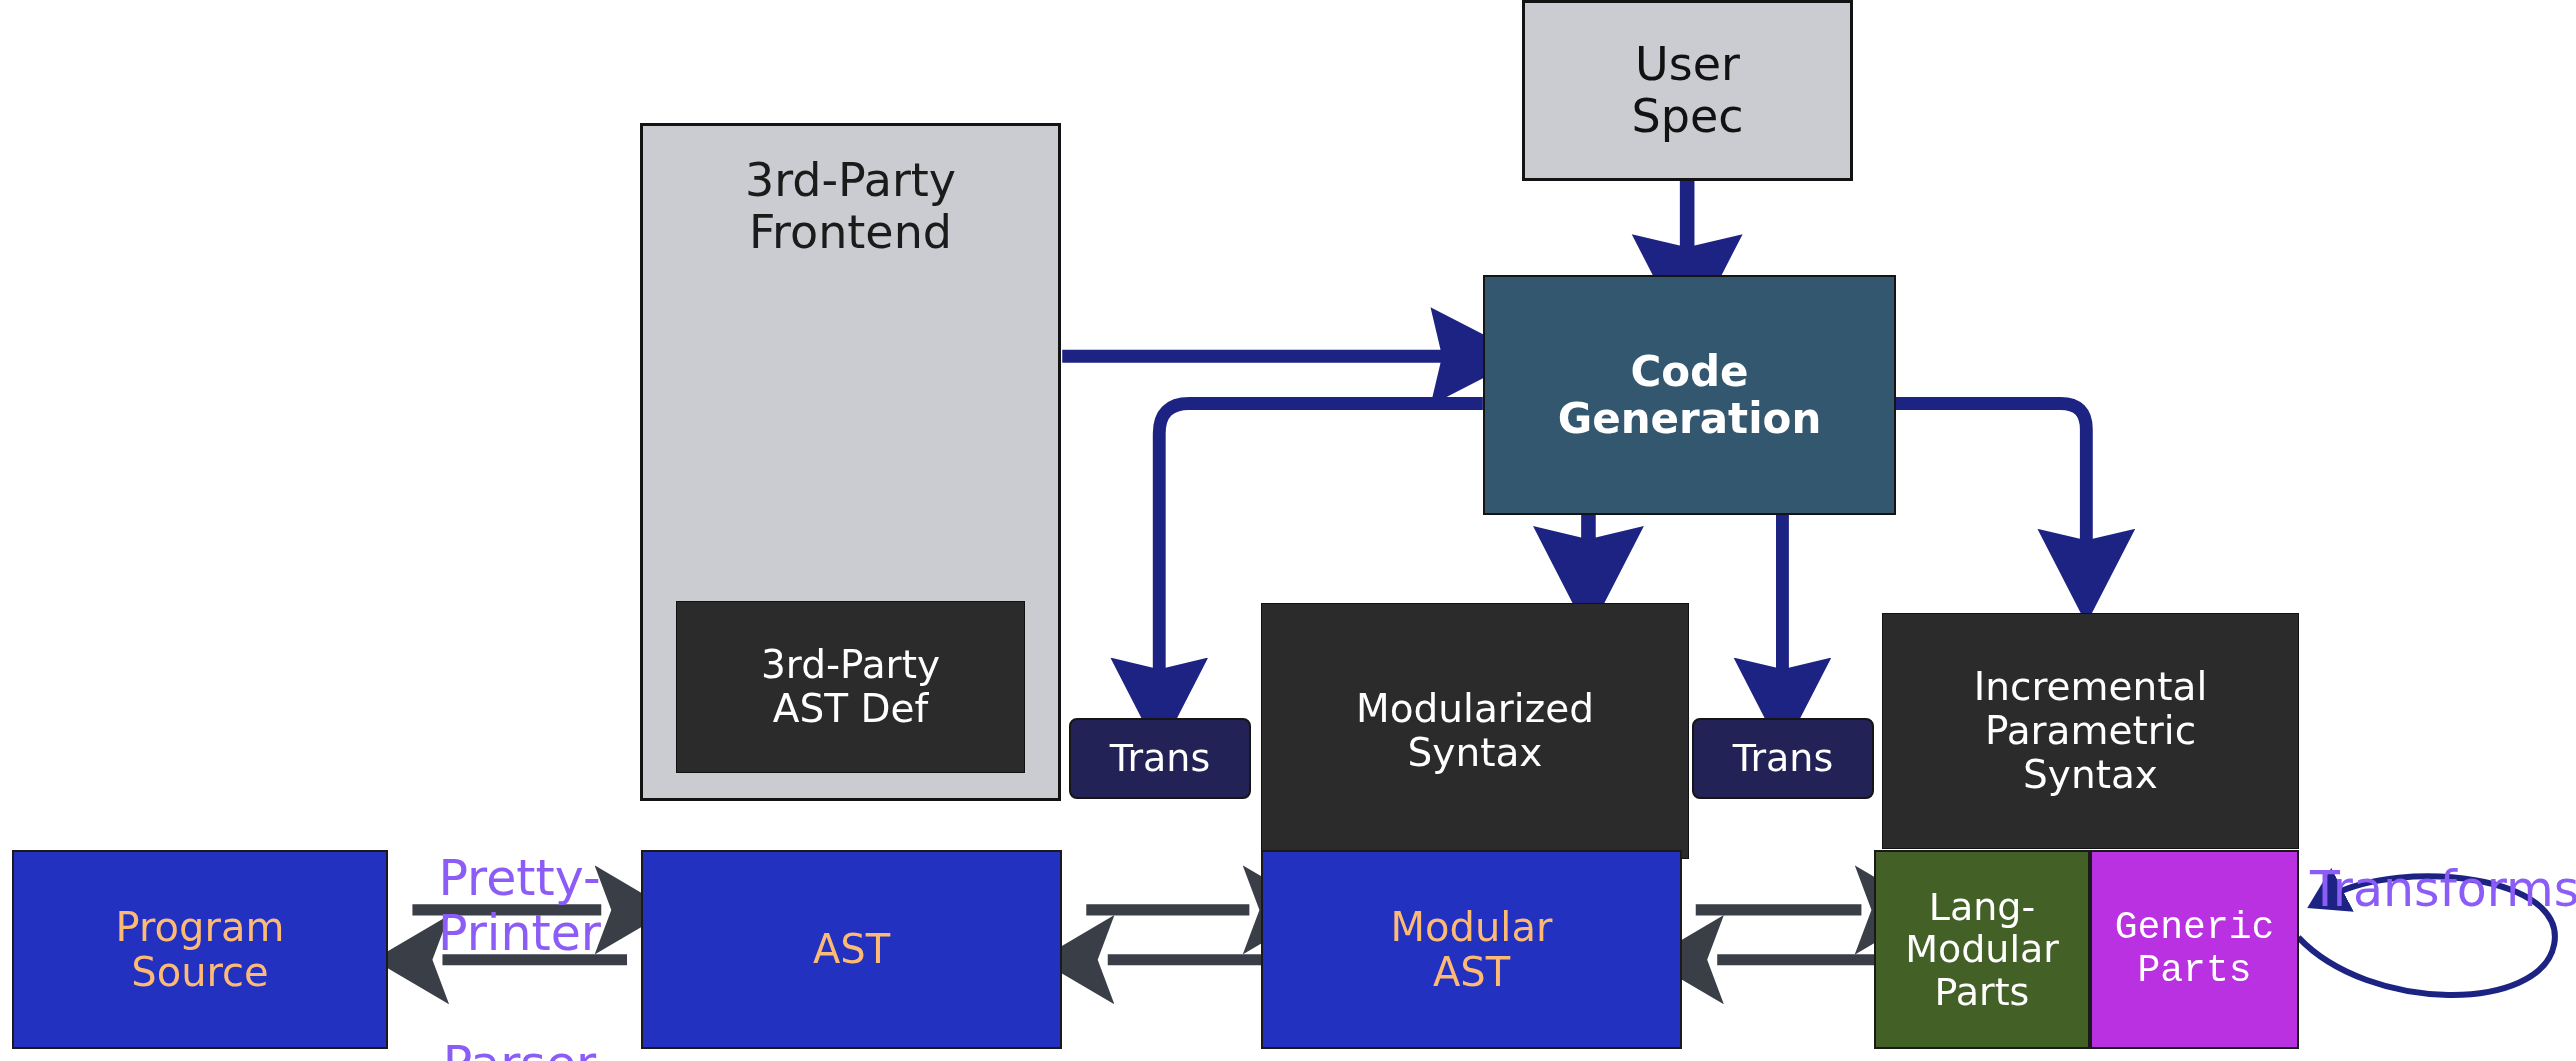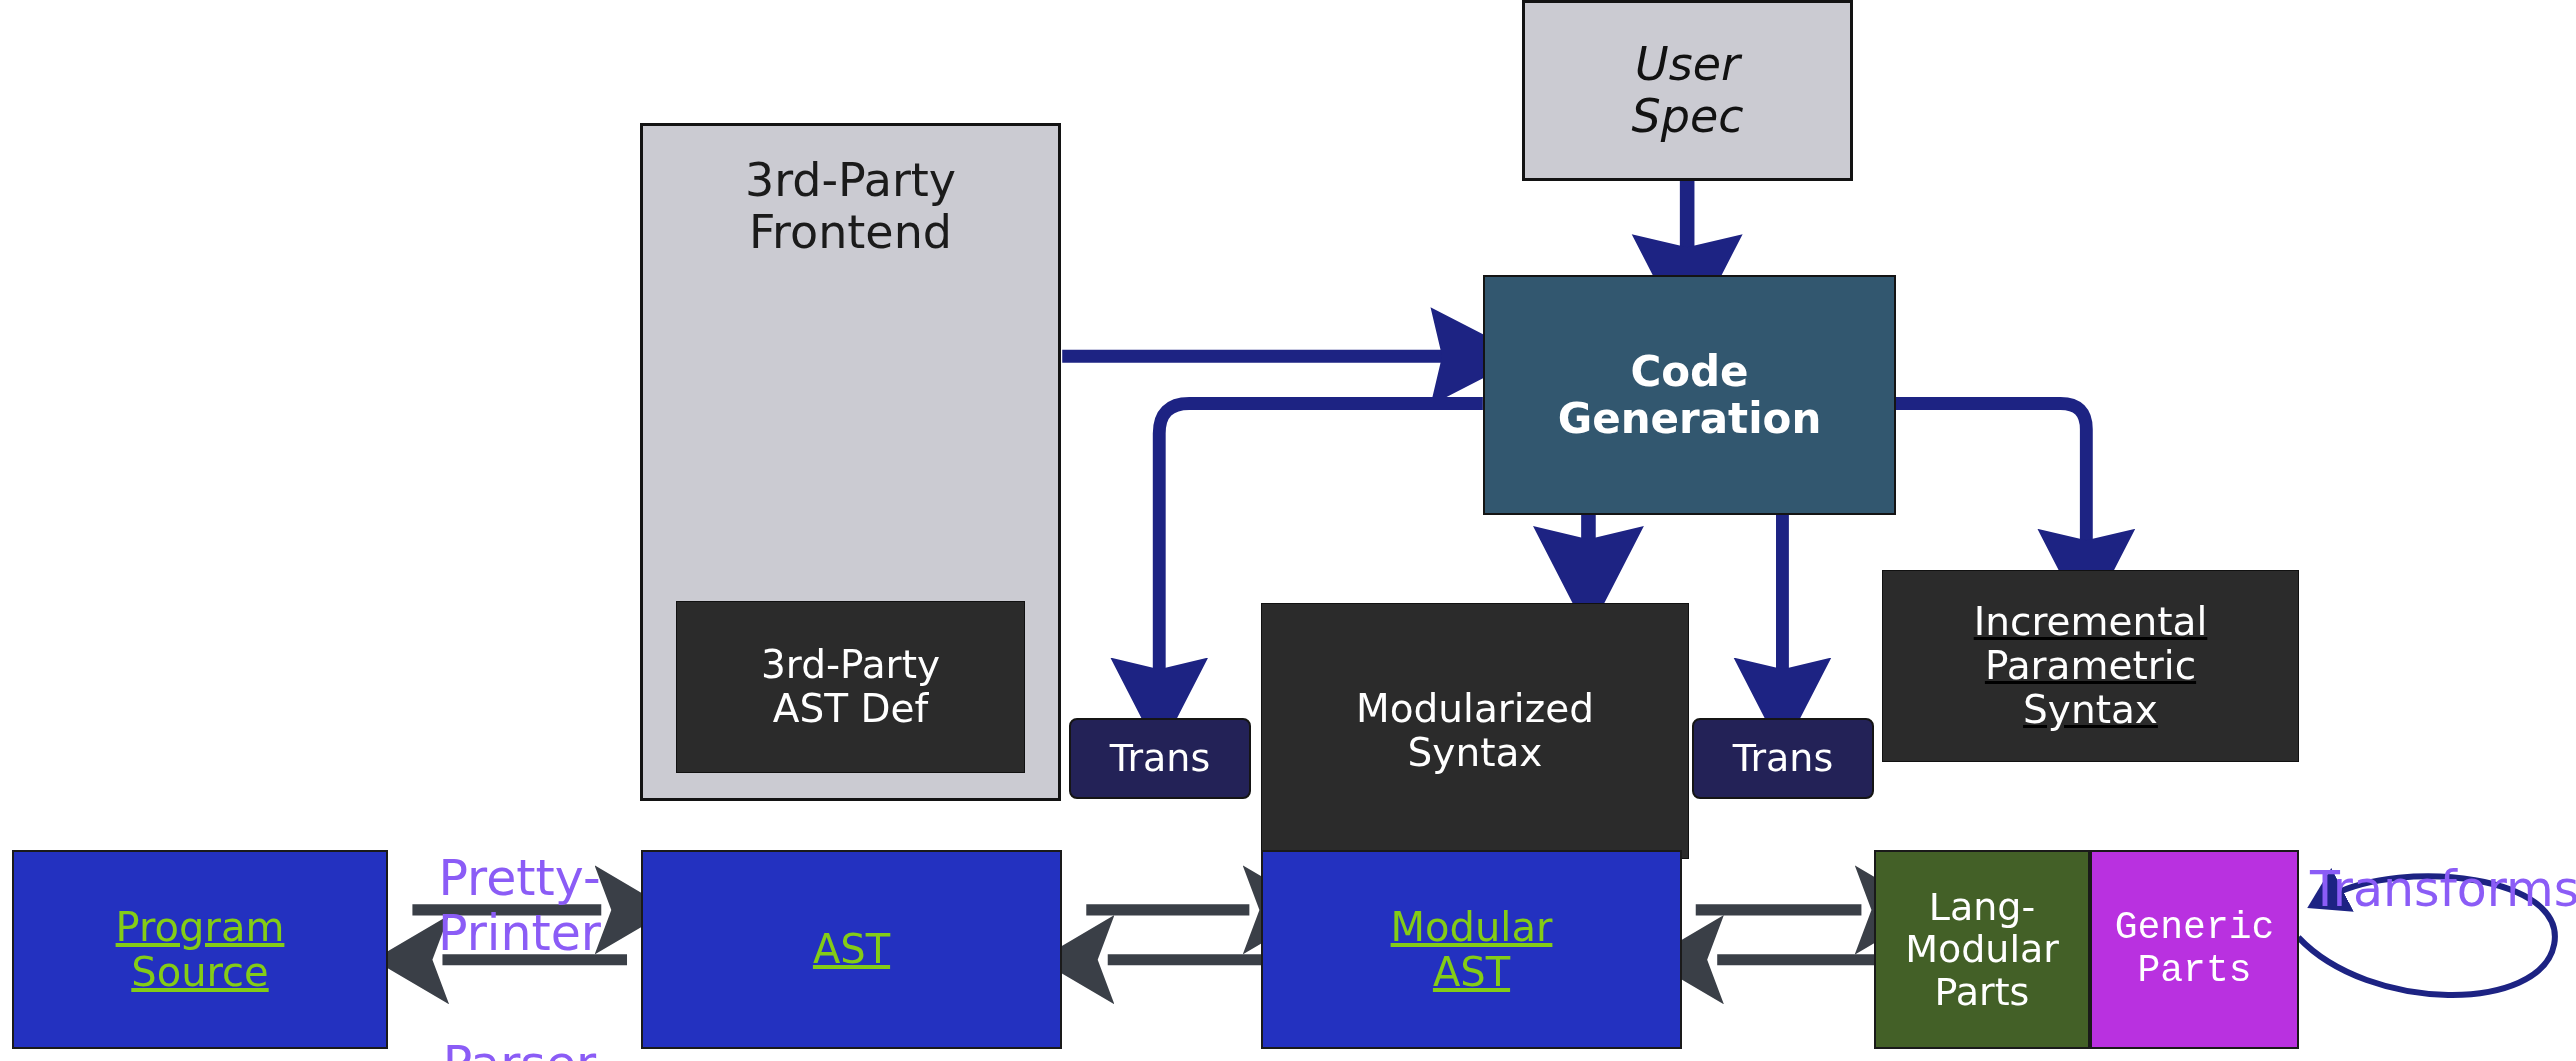--- a/index.html
+++ b/index.html
@@ -12,34 +12,34 @@
   .node{position:absolute;box-sizing:border-box;display:flex;
         align-items:center;justify-content:center;text-align:center;
         line-height:1.12;}
   .lbl{display:block;width:100%;white-space:pre-line;}
 
   
   .grayframe{background:#cbcbd2;border:3.4px solid #131313;
              align-items:flex-start;justify-content:center;}
   .grayframe .lbl{color:#1b1b1b;font-size:46px;padding-top:29px;font-weight:400;}
 
-  .userspec{background:#cbcbd2;border:3.4px solid #131313;font-style:italic;}
+  .userspec{background:#cbcbd2;border:3.4px solid #131313;}
   .userspec .lbl{color:#121212;font-size:46px;}
 
   .codegen{background:#32576f;border:2.6px solid #141414;}
   .codegen .lbl{color:#ffffff;font-size:42px;font-weight:bold;}
 
   .darkbox{background:#2b2b2b;border:1.7px solid #111111;}
   .darkbox .lbl{color:#ffffff;font-size:39px;}
 
   .transbox{background:#232257;border:2.6px solid #151515;border-radius:8px;}
   .transbox .lbl{color:#ffffff;font-size:38px;}
 
   .bluebox{background:#2331c0;border:2.6px solid #1a1a1a;}
-  .bluebox .lbl{color:#84cc16;font-size:40px;text-decoration:underline;}
+  .bluebox .lbl{color:#fdba74;font-size:40px;}
 
   .greenbox{background:#436027;border:2.6px solid #1a1a1a;}
   .greenbox .lbl{color:#ffffff;font-size:38px;}
 
   .purplebox{background:#b931e0;border:2.6px solid #1a1a1a;}
   .purplebox .lbl{color:#ffffff;font-size:38px;}
 
   .freetext{position:absolute;color:#8b5cf6;font-size:49px;
             line-height:1.12;white-space:pre-line;text-align:center;margin-top:32px;}
 </style>
@@ -132,21 +132,21 @@
 
   <div class="node darkbox" style="left:1261px;top:603px;width:428px;height:256px;">
     <span class="lbl">Modularized
 Syntax</span>
   </div>
 
   <div class="node transbox" style="left:1692px;top:718px;width:182px;height:81px;">
     <span class="lbl">Trans</span>
   </div>
 
-  <div class="node darkbox" style="left:1882px;top:570px;width:417px;height:192px;text-decoration:underline;">
+  <div class="node darkbox" style="left:1882px;top:613px;width:417px;height:236px;">
     <span class="lbl">Incremental
 Parametric
 Syntax</span>
   </div>
 
   <div class="node bluebox" style="left:12px;top:850px;width:376px;height:199px;">
     <span class="lbl">Program
 Source</span>
   </div>
 

